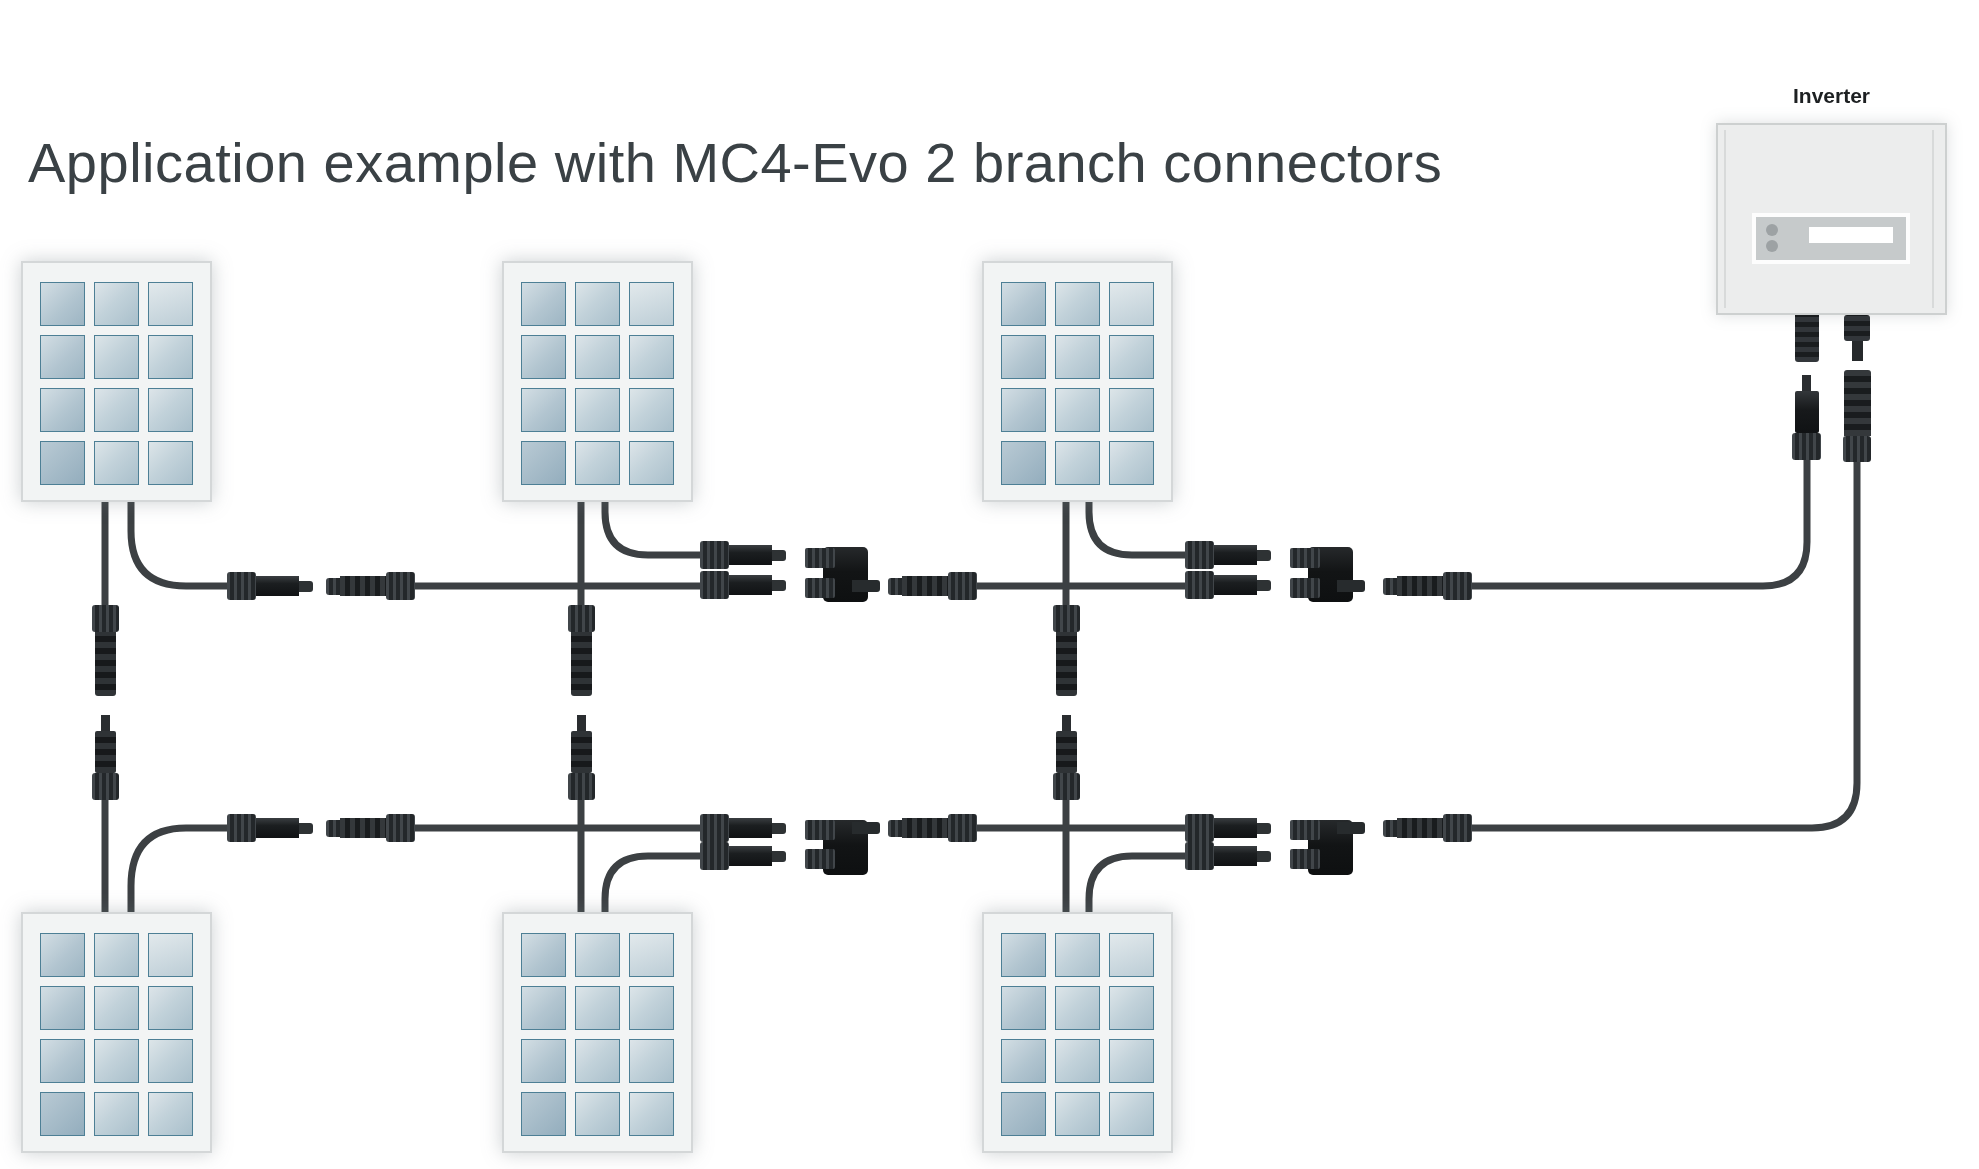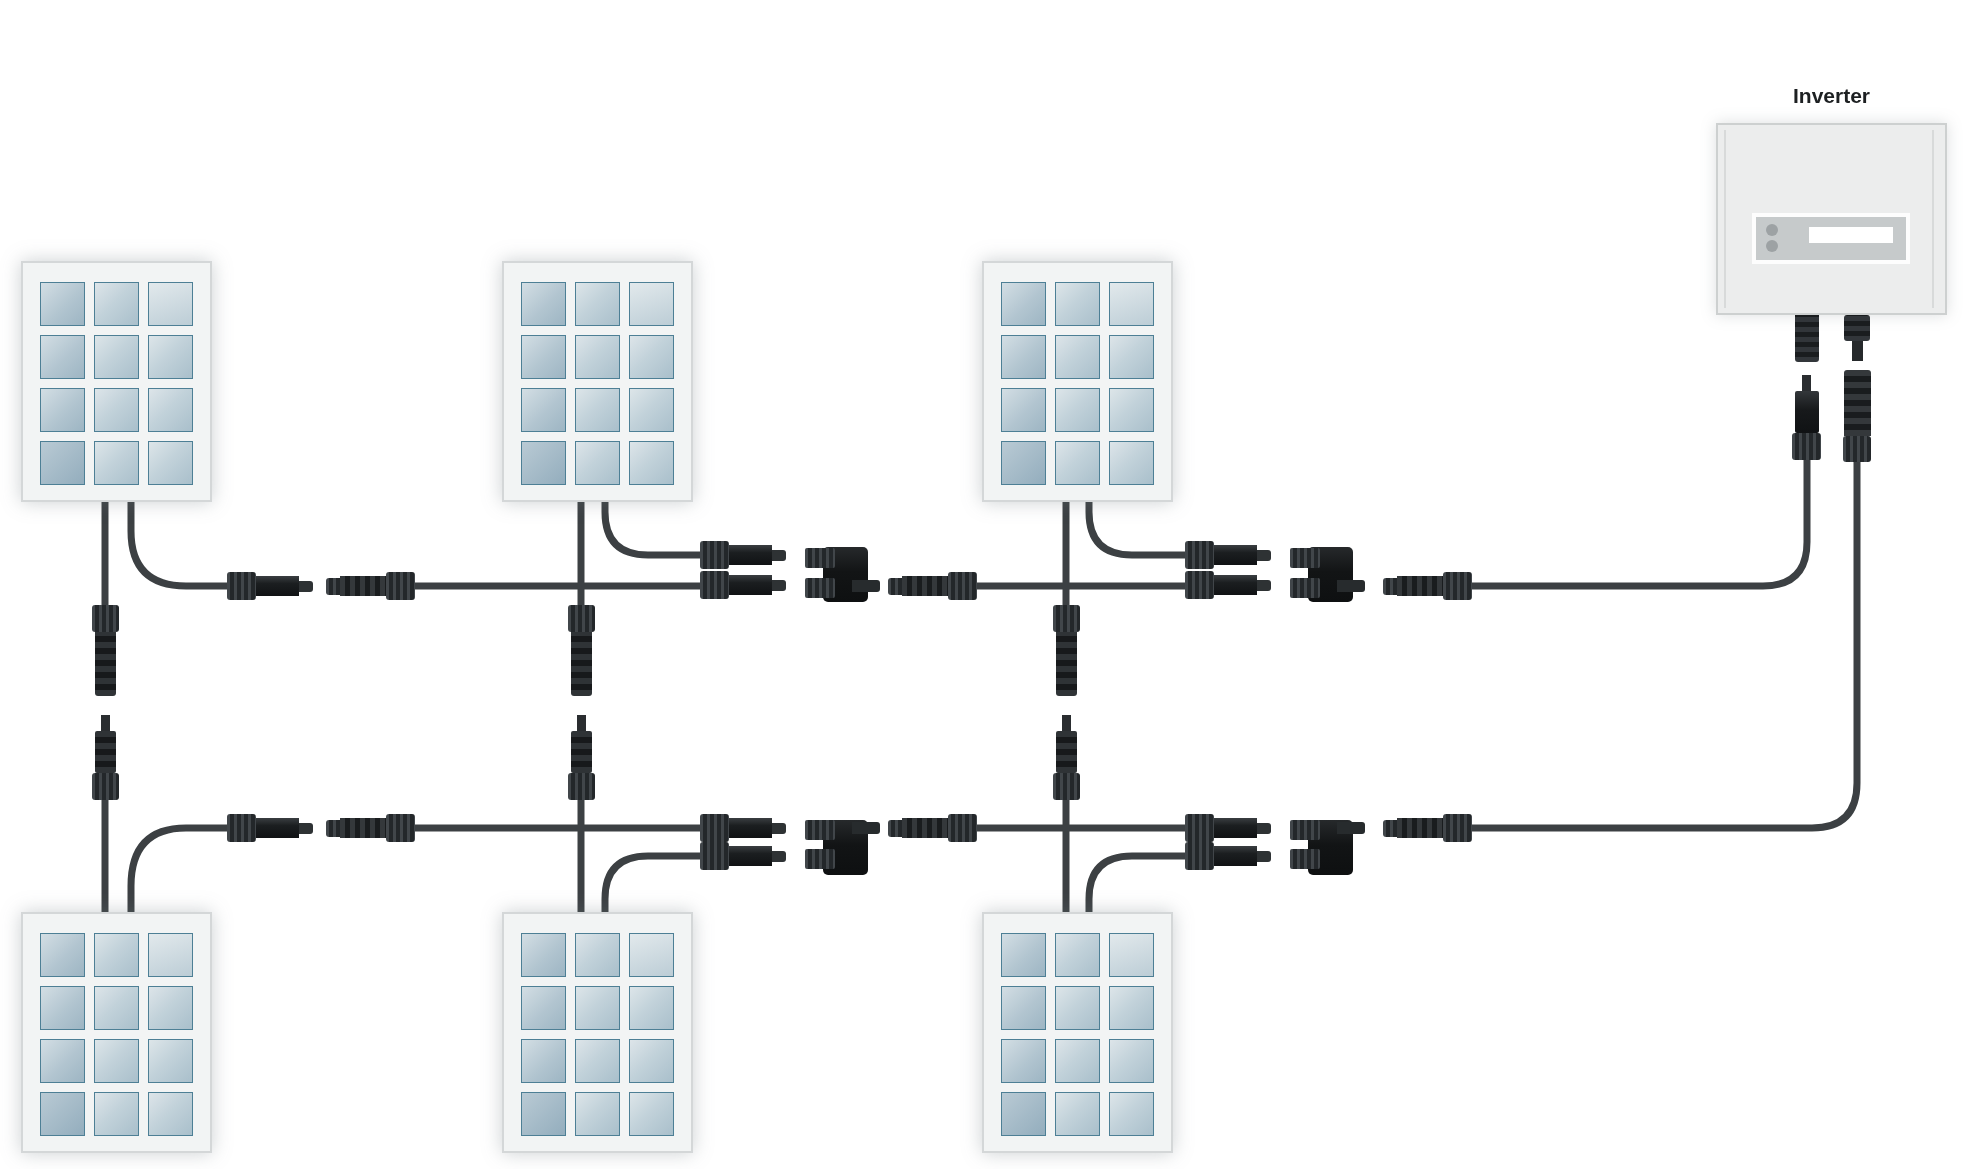--- a/index.html
+++ b/index.html
@@ -85,20 +85,21 @@
     <path d="M 958 586 L 1190 586"></path>
     <path d="M 1089 502 L 1089 512 Q 1089 555 1132 555 L 1190 555"></path>
     <path d="M 1066 502 L 1066 614"></path>
     <path d="M 1066 796 L 1066 912"></path>
     <path d="M 1089 912 L 1089 899 Q 1089 856 1132 856 L 1190 856"></path>
     <path d="M 958 828 L 1190 828"></path>
     <path d="M 1807 458 L 1807 542 Q 1807 586 1763 586 L 1452 586"></path>
     <path d="M 1857 460 L 1857 783 Q 1857 828 1812 828 L 1452 828"></path>
   </svg>
 
+  <div class="page-title">Application example with MC4-Evo 2 branch connectors</div>
 
   <div class="inv-label">Inverter</div>
   <div class="inverter">
     <div class="inv-flange fl-l"></div>
     <div class="inv-flange fl-r"></div>
     <div class="inv-display">
       <div class="inv-led led1"></div>
       <div class="inv-led led2"></div>
       <div class="inv-window"></div>
     </div>

